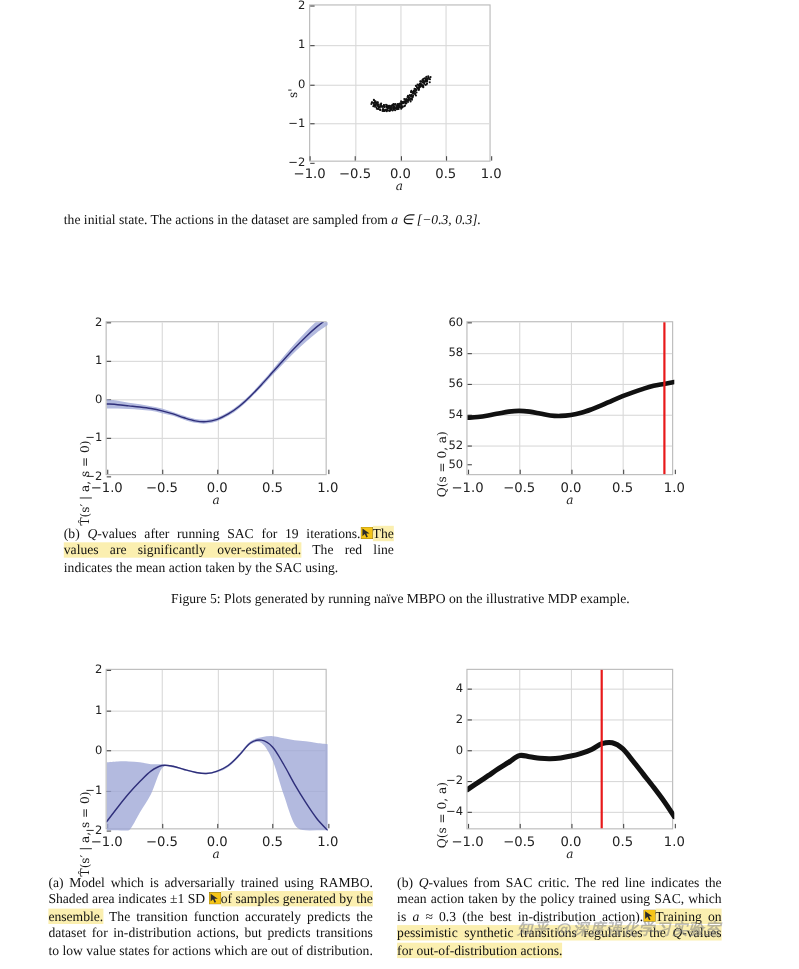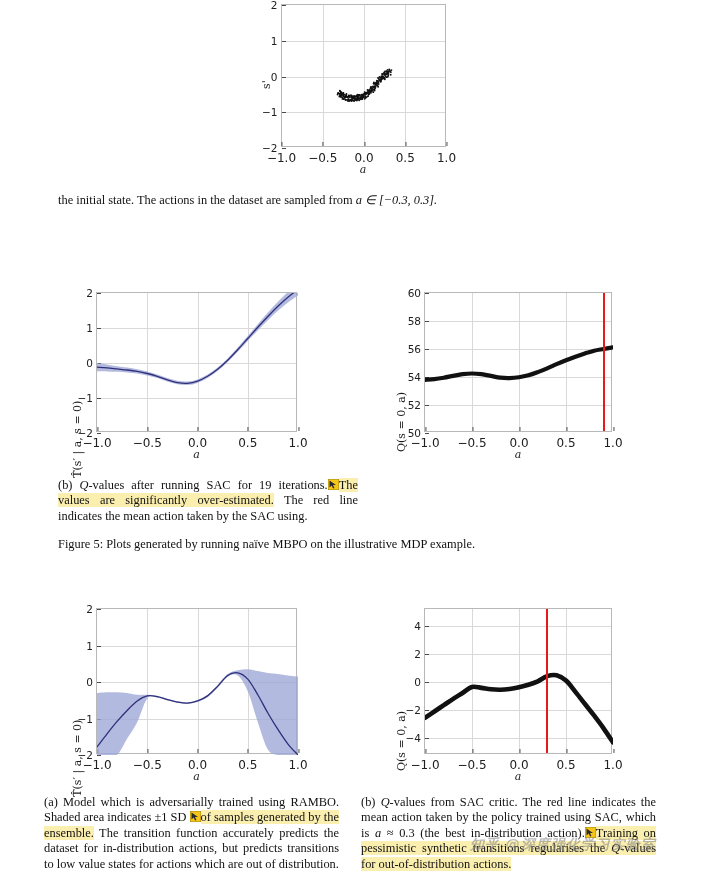--- a/index.html
+++ b/index.html
@@ -38,21 +38,21 @@
   svg.curve{position:absolute;left:0;top:0;overflow:visible;}
 
   
   .caption{
     font-family:"Liberation Serif", serif;
     font-size:12.4px;
     line-height:15.4px;
     text-align:justify;
     color:#111111;
   }
-  .fig-caption-center{text-align:left;}
+  .fig-caption-center{text-align:center;}
   .hl{background:#fbefb0;}
   .subcap-row{position:absolute;display:flex;gap:22px;}
   .subcap{width:300px;}
 
   .cursor-ico{
     display:inline-block;width:11px;height:11px;position:relative;
     vertical-align:-1px;margin:0 0px;
   }
   .cursor-ico svg{position:absolute;left:0;top:0;}
 
@@ -431,21 +431,21 @@
         <div class="axes" style="width: 188px; height: 140px;">
           <div class="ytick" style="top: 0px;">60<span class="mark"></span></div>
           <div class="gridline-h" style="top: 28px;"></div>
           <div class="ytick" style="top: 28px;">58<span class="mark"></span></div>
           <div class="gridline-h" style="top: 56px;"></div>
           <div class="ytick" style="top: 56px;">56<span class="mark"></span></div>
           <div class="gridline-h" style="top: 84px;"></div>
           <div class="ytick" style="top: 84px;">54<span class="mark"></span></div>
           <div class="gridline-h" style="top: 112px;"></div>
           <div class="ytick" style="top: 112px;">52<span class="mark"></span></div>
-          <div class="ytick" style="top: 140px;">50<span class="mark"></span></div>
+          <div class="ytick" style="top: 129px;">50<span class="mark"></span></div>
           <div class="xtick" style="left: 0px;">−1.0<span class="mark"></span></div>
           <div class="gridline-v" style="left: 47px;"></div>
           <div class="xtick" style="left: 47px;">−0.5<span class="mark"></span></div>
           <div class="gridline-v" style="left: 94px;"></div>
           <div class="xtick" style="left: 94px;">0.0<span class="mark"></span></div>
           <div class="gridline-v" style="left: 141px;"></div>
           <div class="xtick" style="left: 141px;">0.5<span class="mark"></span></div>
           <div class="xtick" style="left: 188px;">1.0<span class="mark"></span></div>
           <div class="xlabel">a</div>
           <div class="ylabel" style="transform: rotate(-90deg) translate(-50%, 0px); transform-origin: 100% 0px; margin-right: 30px; top: 50%;">Q(s = 0, a)</div>

